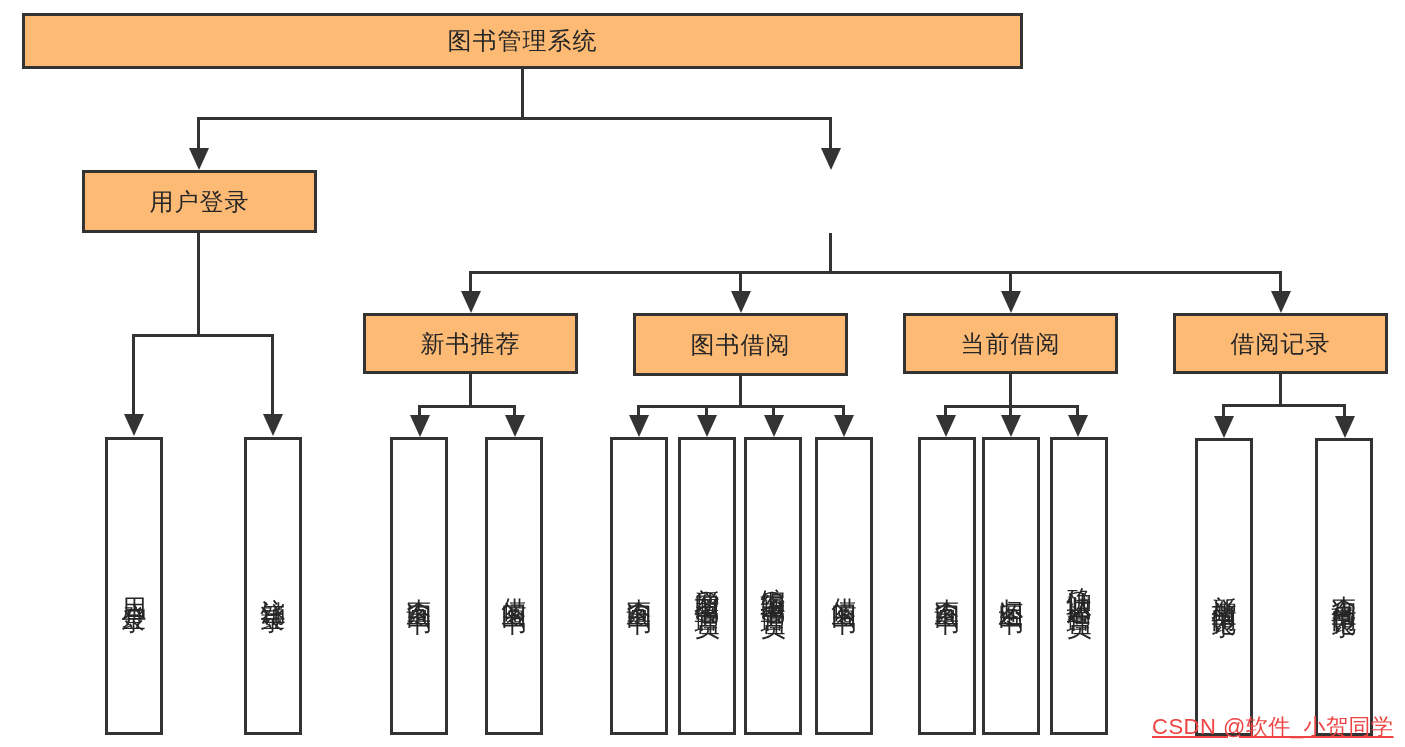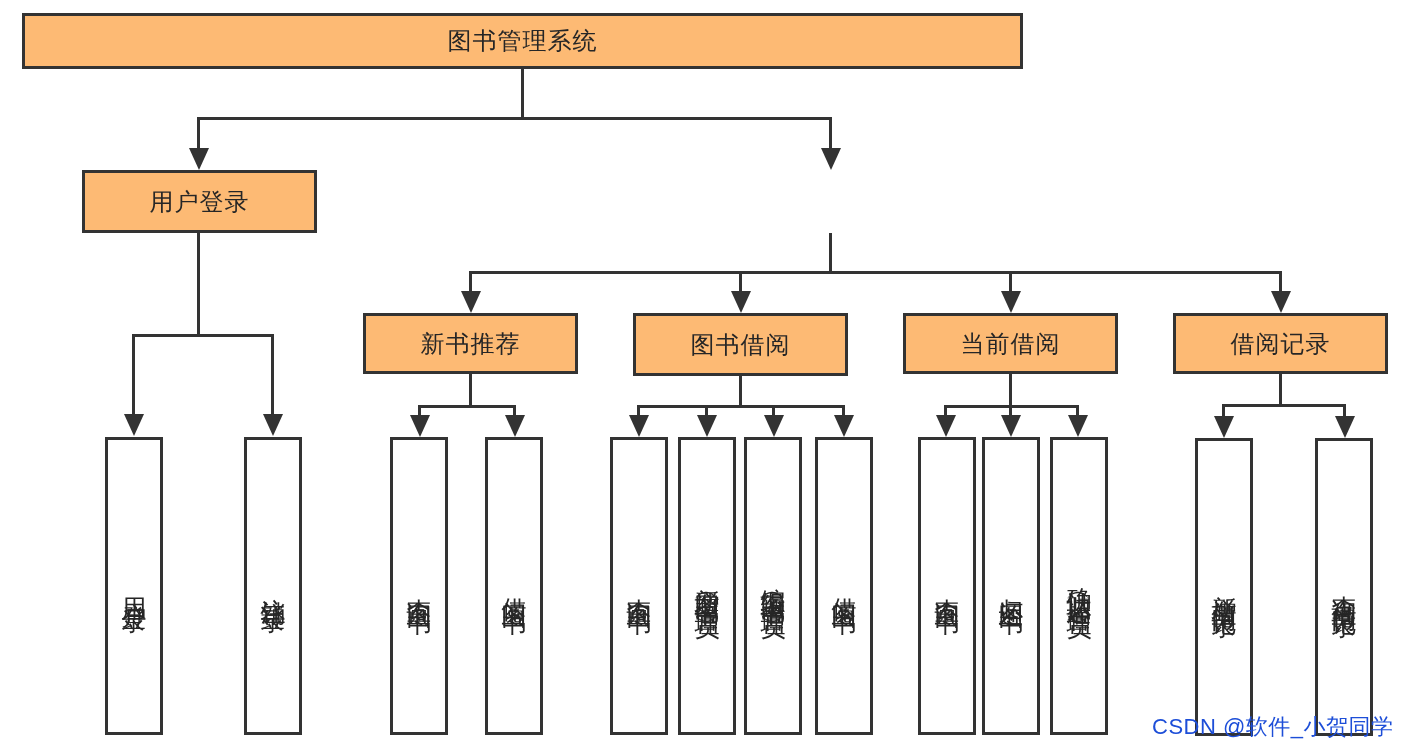--- a/index.html
+++ b/index.html
@@ -55,24 +55,25 @@
     border-left: 10px solid transparent;
     border-right: 10px solid transparent;
     border-top: 22px solid #333333;
     z-index: 1;
   }
   .watermark {
     position: absolute;
     left: 1152px;
     top: 712px;
     font-size: 22px;
-    color: #1d4ed8;
+    color: #ef4444;
     letter-spacing: 0.5px;
     z-index: 10;
     white-space: nowrap;
+    text-decoration: underline;
   }
 </style>
 </head>
 <body>
 
 <div id="canvas">
 
   <div class="box" style="left:22px; top:13px; width:1001px; height:56px;">
     <span>图书管理系统</span>
   </div>

